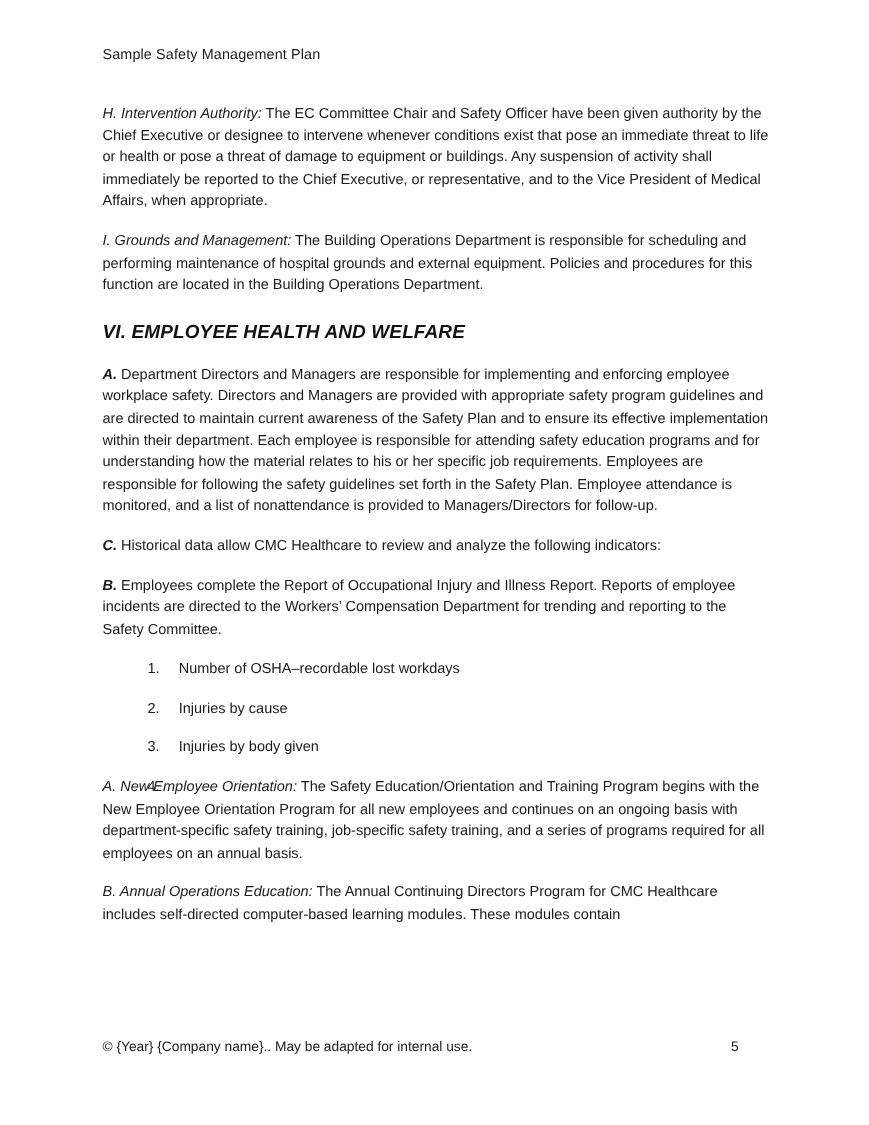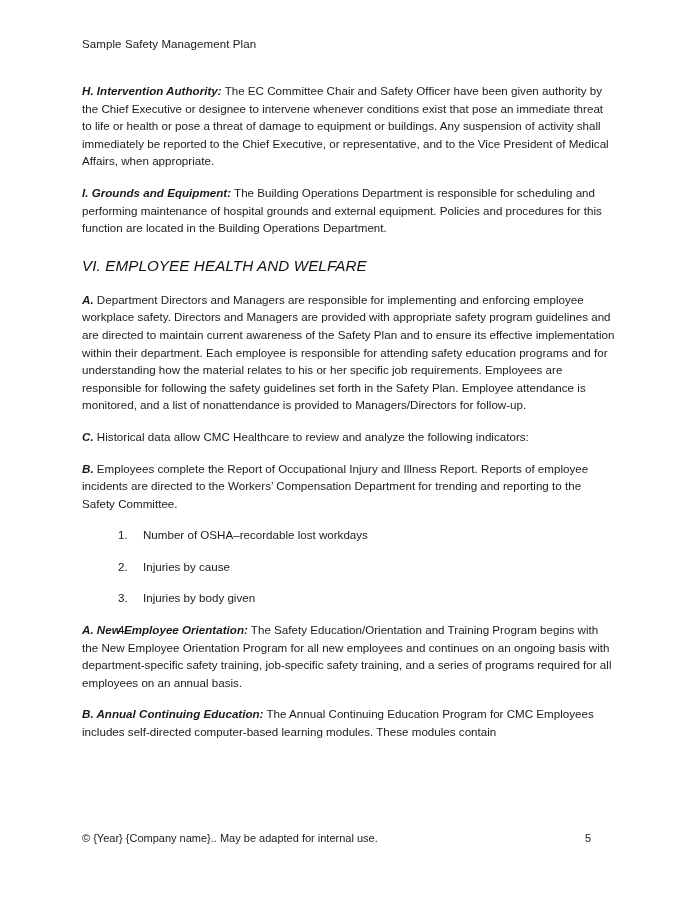--- a/index.html
+++ b/index.html
@@ -38,32 +38,32 @@
   }
   p.para {
     margin: 0 0 14px 0;
     font-size: 11.6px;
     line-height: 17.6px;
     color: #1a1a1a;
     text-align: left;
     letter-spacing: 0.01px;
   }
   p.para .lead {
-    font-weight: bold;
+    font-weight: normal;
     font-style: italic;
   }
   p.para .lead-letter {
     font-weight: bold;
     font-style: italic;
   }
   h2.section-heading {
     margin: 19px 0 16px 0;
     font-size: 15.2px;
     line-height: 19px;
-    font-weight: normal;
+    font-weight: bold;
     font-style: italic;
     color: #121212;
     letter-spacing: 0.1px;
   }
   ol.indicator-list {
     margin: 4px 0 12px 0;
     padding: 0;
     list-style: none;
   }
   ol.indicator-list li {
@@ -101,21 +101,21 @@
 
   <div class="running-header">Sample Safety Management Plan</div>
 
   <div class="body-area">
 
     <p class="para">
       <span class="lead">H. Intervention Authority:</span><span> The EC Committee Chair and Safety Officer have been given authority by the Chief Executive or designee to intervene whenever conditions exist that pose an immediate threat to life or health or pose a threat of damage to equipment or buildings. Any suspension of activity shall immediately be reported to the Chief Executive, or representative, and to the Vice President of Medical Affairs, when appropriate.</span>
     </p>
 
     <p class="para">
-      <span class="lead">I. Grounds and Equipment:</span><span> The Building Operations Department is responsible for scheduling and performing maintenance of hospital grounds and external equipment. Policies and procedures for this function are located in the Building Operations Department.</span>
+      <span class="lead">I. Grounds and Management:</span><span> The Building Operations Department is responsible for scheduling and performing maintenance of hospital grounds and external equipment. Policies and procedures for this function are located in the Building Operations Department.</span>
     </p>
 
     <h2 class="section-heading">VI. EMPLOYEE HEALTH AND WELFARE</h2>
 
     <p class="para">
       <span class="lead-letter">A.</span><span> Department Directors and Managers are responsible for implementing and enforcing employee workplace safety. Directors and Managers are provided with appropriate safety program guidelines and are directed to maintain current awareness of the Safety Plan and to ensure its effective implementation within their department. Each employee is responsible for attending safety education programs and for understanding how the material relates to his or her specific job requirements. Employees are responsible for following the safety guidelines set forth in the Safety Plan. Employee attendance is monitored, and a list of nonattendance is provided to Managers/Directors for follow-up.</span>
     </p>
 
     <p class="para">
       <span class="lead-letter">C.</span><span> Historical data allow CMC Healthcare to review and analyze the following indicators:</span>
@@ -139,21 +139,21 @@
         <span class="num">4.</span>
       </li>
     </ol>
 
 
     <p class="para">
       <span class="lead">A. New Employee Orientation:</span><span> The Safety Education/Orientation and Training Program begins with the New Employee Orientation Program for all new employees and continues on an ongoing basis with department-specific safety training, job-specific safety training, and a series of programs required for all employees on an annual basis.</span>
     </p>
 
     <p class="para">
-      <span class="lead">B. Annual Continuing Education:</span><span> The Annual Continuing Education Program for CMC Employees includes self-directed computer-based learning modules. These modules contain</span>
+      <span class="lead">B. Annual Operations Education:</span><span> The Annual Continuing Directors Program for CMC Healthcare includes self-directed computer-based learning modules. These modules contain</span>
     </p>
 
   </div>
 
   <div class="footer">
     <span>© {Year} {Company name}.. May be adapted for internal use.</span>
     <span class="page-num">5</span>
   </div>
 
 </div>

